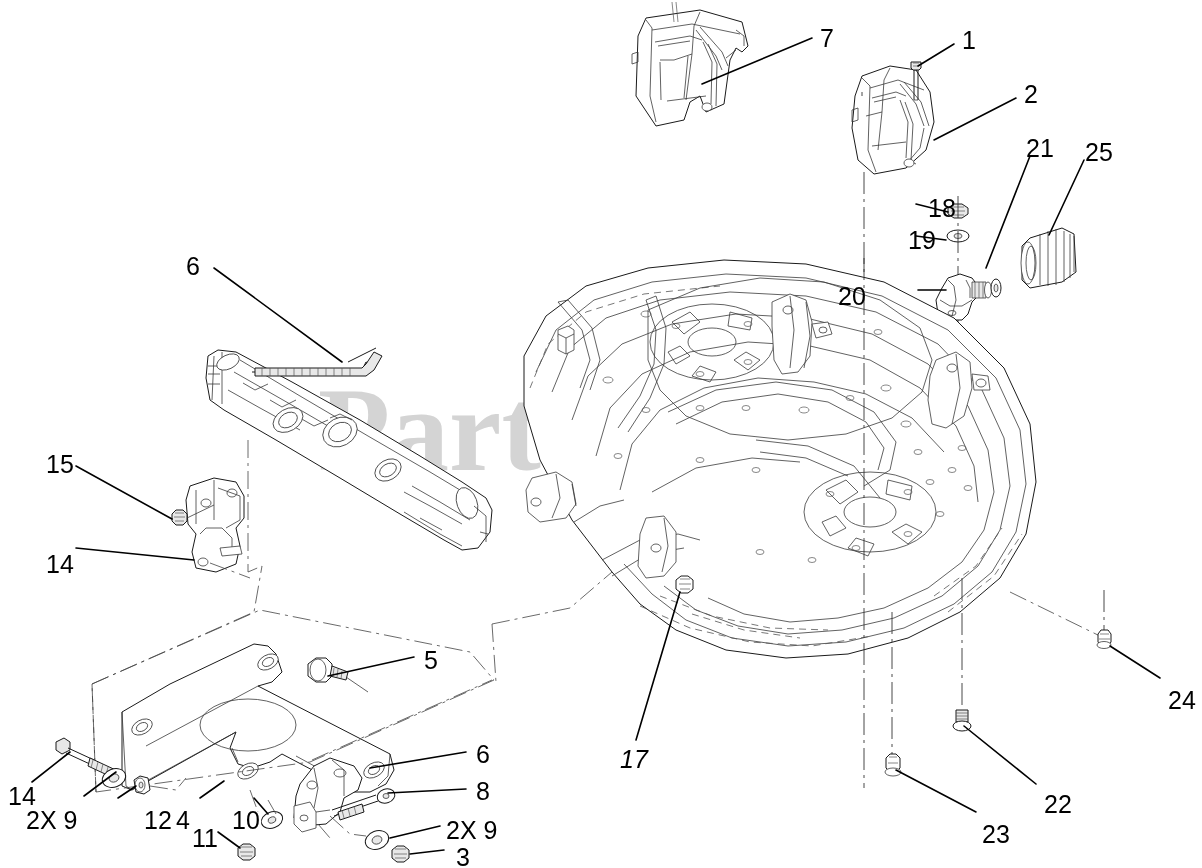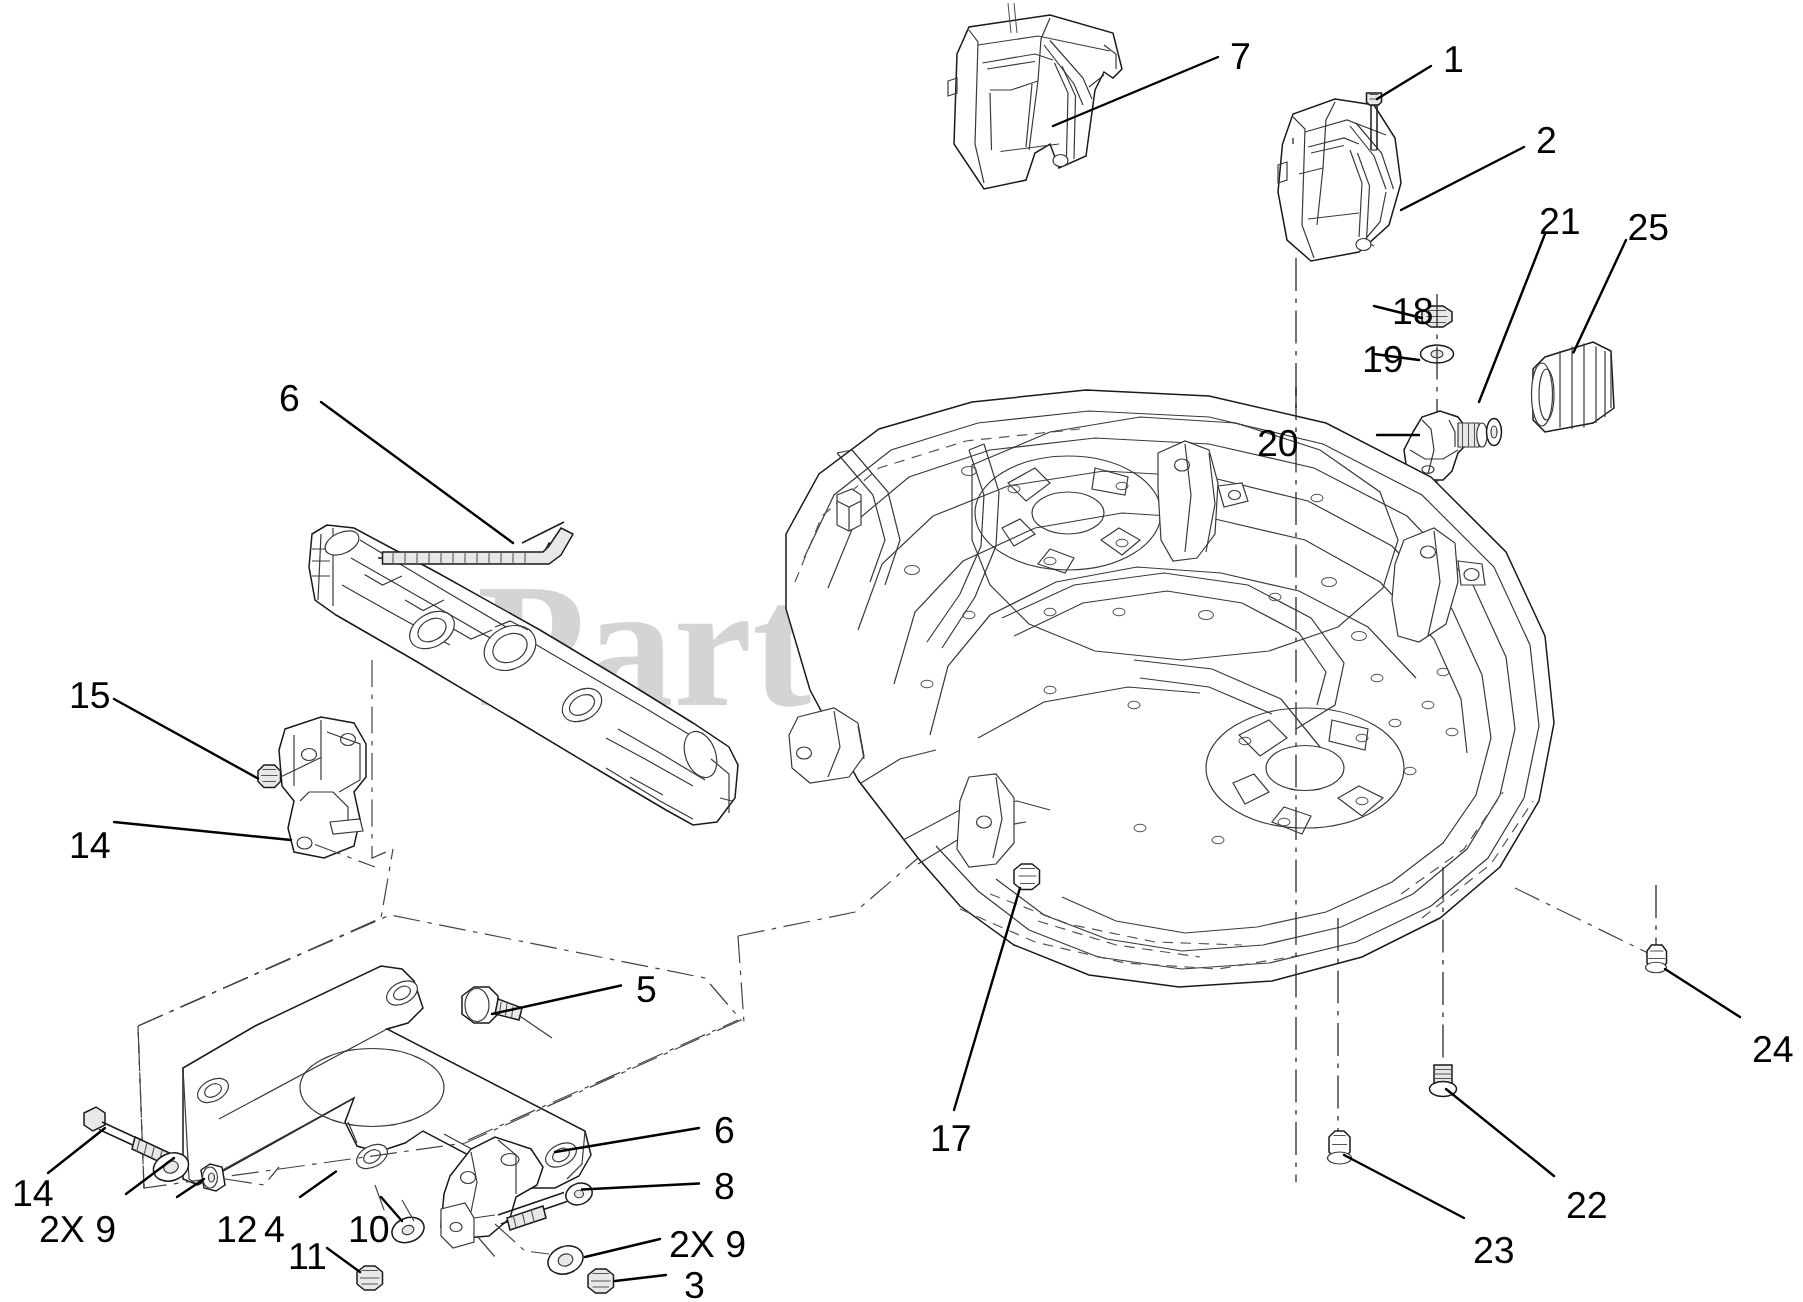--- a/index.html
+++ b/index.html
@@ -553,18 +553,18 @@
   <div class="callout-label" style="left:476px; top:742px;">6</div>
   <div class="callout-label" style="left:476px; top:779px;">8</div>
   <div class="callout-label" style="left:8px; top:784px;">14</div>
   <div class="callout-label" style="left:26px; top:808px;">2X 9</div>
   <div class="callout-label" style="left:112px; top:808px;margin-left:32px;">12</div>
   <div class="callout-label" style="left:176px; top:808px;">4</div>
   <div class="callout-label" style="left:232px; top:808px;">10</div>
   <div class="callout-label" style="left:192px; top:826px;">11</div>
   <div class="callout-label" style="left:446px; top:818px;">2X 9</div>
   <div class="callout-label" style="left:456px; top:845px;">3</div>
-  <div class="callout-label" style="left:620px; top:747px;">17</div>
+  <div class="callout-label" style="left:620px; top:747px;font-style:italic;">17</div>
   <div class="callout-label" style="left:982px; top:822px;">23</div>
   <div class="callout-label" style="left:1044px; top:792px;">22</div>
   <div class="callout-label" style="left:1168px; top:688px;">24</div>
 
 </div>
 
 </body></html>

